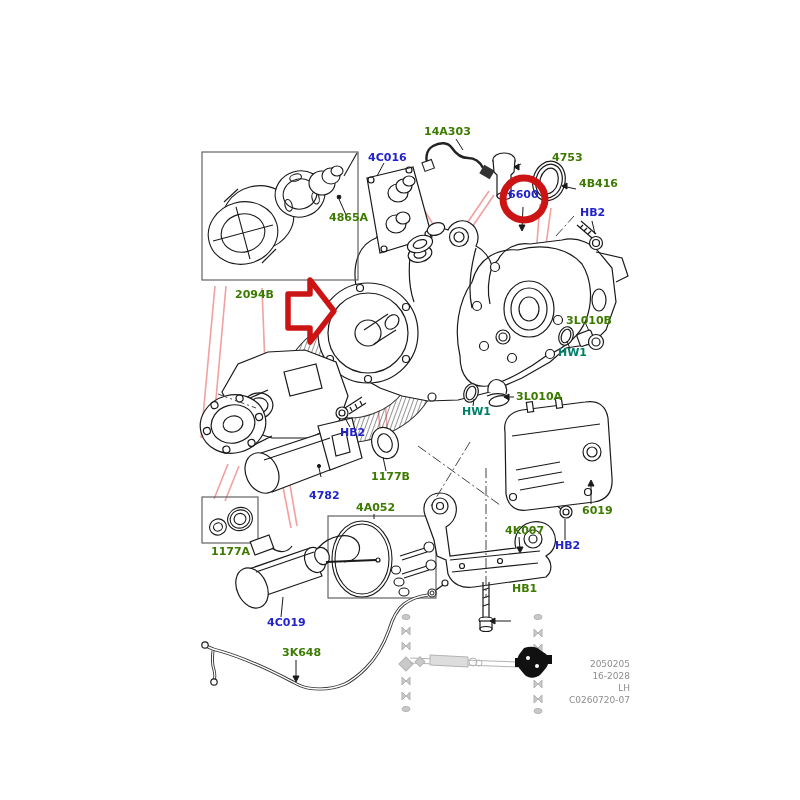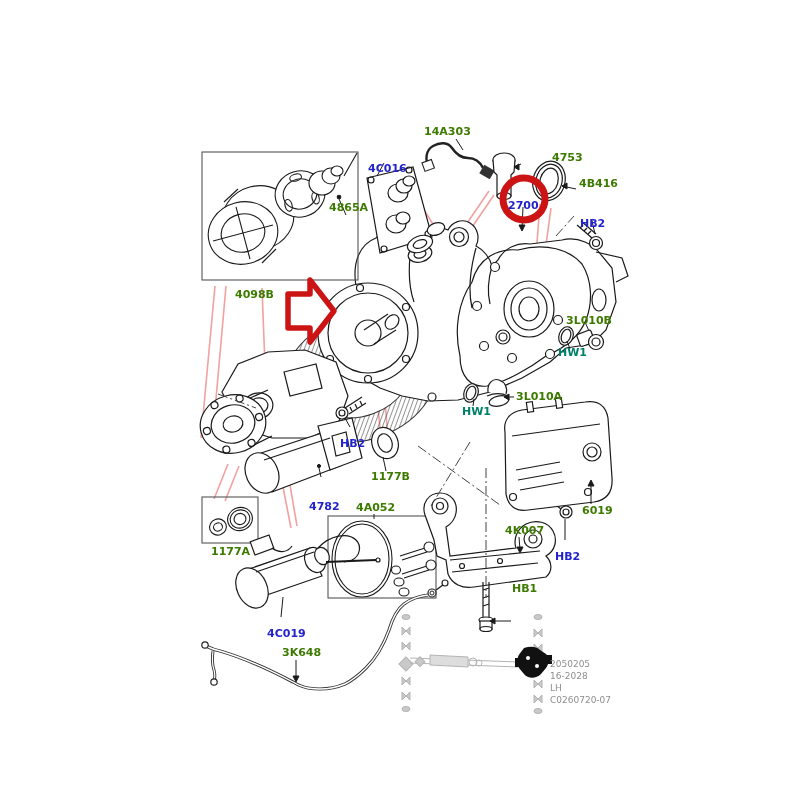--- a/index.html
+++ b/index.html
@@ -1,23 +1,23 @@
 <!DOCTYPE html>
 <html><head>
 <meta charset="utf-8">
 <style>
   html,body{margin:0;padding:0;background:#fff;}
   .stage{position:relative;width:744px;height:800px;background:#fff;overflow:hidden;
          font-family:"DejaVu Sans",sans-serif;text-decoration:underline;}
   .stage svg{position:absolute;left:0;top:0;}
   .lbl{position:absolute;font:bold 11px "DejaVu Sans",sans-serif;white-space:nowrap;cursor:pointer;}
   .lbl-green{color:#3d7a00;}
-  .lbl-blue{color:#2323cc;margin-top:11px;}
+  .lbl-blue{color:#2323cc;}
   .lbl-teal{color:#00806a;text-align:center;}
-  .footer{position:absolute;left:550px;top:658px;width:80px;text-align:left;
+  .footer{position:absolute;left:550px;top:658px;width:80px;text-align:right;
           font:9px "DejaVu Sans",sans-serif;color:#8d8d8d;line-height:12px;}
   .footer div{white-space:nowrap;}
 </style>
 </head>
 <body>
 
 <div class="stage">
 
 <svg width="800" height="800" viewBox="0 0 800 800">
   <defs>
@@ -435,24 +435,24 @@
   </g>
   <g>
     <polygon points="288,294 310,294 310,280 334,311 310,342 310,328 288,328" fill="#fff" stroke="#cc1414" stroke-width="5.5" stroke-linejoin="round"></polygon>
   </g>
 </svg>
 
 <div class="lbl lbl-green" style="left:424px;top:125px">14A303</div>
 <div class="lbl lbl-blue" style="left:368px;top:151px">4C016</div>
 <div class="lbl lbl-green" style="left:552px;top:151px">4753</div>
 <div class="lbl lbl-green" style="left:579px;top:177px">4B416</div>
-<div class="lbl lbl-blue" style="left:508px;top:188px">2700</div>
+<div class="lbl lbl-blue" style="left:508px;top:188px">6600</div>
 <div class="lbl lbl-blue" style="left:580px;top:206px">HB2</div>
-<div class="lbl lbl-green" style="left:329px;top:201px">4865A</div>
-<div class="lbl lbl-green" style="left:235px;top:288px">4098B</div>
+<div class="lbl lbl-green" style="left:329px;top:211px">4865A</div>
+<div class="lbl lbl-green" style="left:235px;top:288px">2094B</div>
 <div class="lbl lbl-green" style="left:566px;top:314px">3L010B</div>
 <div class="lbl lbl-teal" style="left:558px;top:346px">HW1</div>
 <div class="lbl lbl-green" style="left:516px;top:390px">3L010A</div>
 <div class="lbl lbl-teal" style="left:462px;top:405px">HW1</div>
 <div class="lbl lbl-blue" style="left:340px;top:426px">HB2</div>
 <div class="lbl lbl-green" style="left:371px;top:470px">1177B</div>
 <div class="lbl lbl-blue" style="left:309px;top:489px">4782</div>
 <div class="lbl lbl-green" style="left:356px;top:501px">4A052</div>
 <div class="lbl lbl-green" style="left:211px;top:545px">1177A</div>
 <div class="lbl lbl-green" style="left:505px;top:524px">4K007</div>

